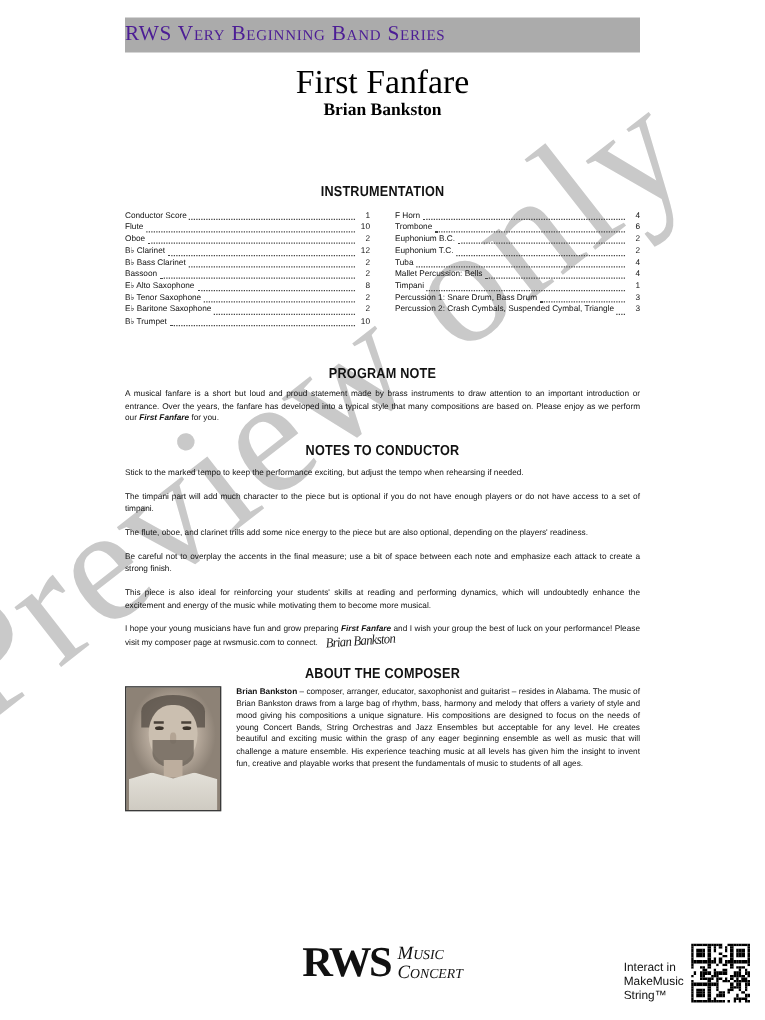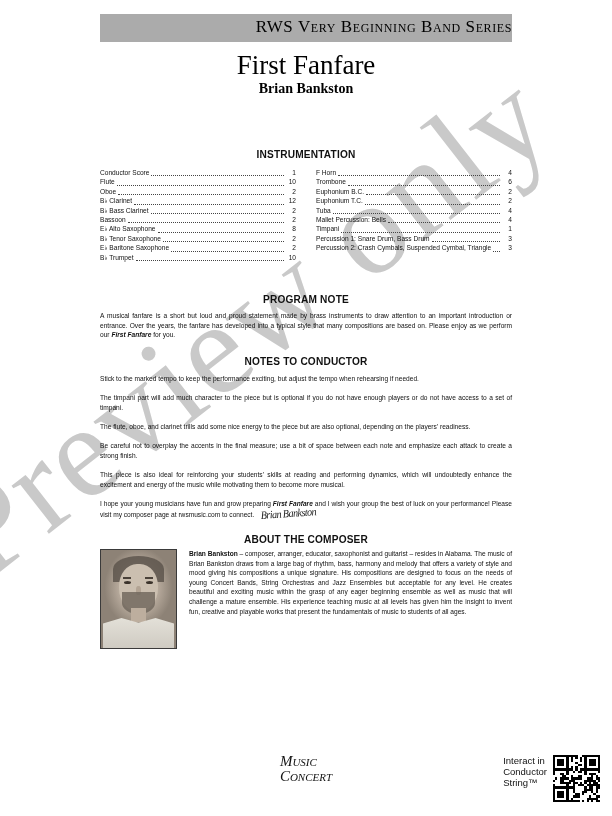--- a/index.html
+++ b/index.html
@@ -39,26 +39,26 @@
   .series-band{
     position:absolute;
     left:100px;top:14px;
     width:412px;height:28px;
     background:#ababab;
     z-index:2;
   }
   .series-band .series-text{
     position:absolute;
     left:0;right:0;top:3px;
-    text-align:right;
+    text-align:left;
     font-family:"Liberation Serif", serif;
     font-size:17px;
     font-variant:small-caps;
     letter-spacing:0.6px;
-    color:#000000;
+    color:#4c1d95;
     white-space:nowrap;
   }
 
   .title{
     position:absolute;left:0;right:0;top:50px;
     text-align:center;
     font-family:"Liberation Serif", serif;
     font-size:27px;
     color:#000;
     z-index:6;
@@ -224,21 +224,21 @@
     font-variant:small-caps;
     line-height:15px;
     text-align:left;
     color:#111;
     font-style:italic;
   }
 
   .mmc{
     position:absolute;
     right:12px;top:755px;
-    display:flex;align-items:flex-start;gap:6px;
+    display:flex;align-items:flex-end;gap:6px;
     z-index:6;
   }
   .mmc-text{
     font-size:9.5px;
     line-height:11px;
     font-weight:500;
     color:#111;
     text-align:left;
   }
   .qr{
@@ -403,31 +403,32 @@
       <div class="neck"></div>
       <div class="shirt"></div>
     </div>
     <div class="bio-text">
       <span class="bold">Brian Bankston</span><span> – composer, arranger, educator, saxophonist and guitarist – resides in Alabama. The music of Brian Bankston draws from a large bag of rhythm, bass, harmony and melody that offers a variety of style and mood giving his compositions a unique signature. His compositions are designed to focus on the needs of young Concert Bands, String Orchestras and Jazz Ensembles but acceptable for any level. He creates beautiful and exciting music within the grasp of any eager beginning ensemble as well as music that will challenge a mature ensemble. His experience teaching music at all levels has given him the insight to invent fun, creative and playable works that present the fundamentals of music to students of all ages.</span>
     </div>
   </div>
 
   <div class="logo">
     <div class="logo-inner">
+      <span class="logo-rws">RWS</span>
       <span class="logo-words">
         <span style="display:block">Music</span>
         <span style="display:block">Concert</span>
       </span>
     </div>
   </div>
 
   <div class="mmc">
     <div class="mmc-text">
       <div>Interact in</div>
-      <div>Conductor</div>
+      <div>MakeMusic</div>
       <div>String™</div>
     </div>
     <div class="qr" id="qr">
         <i></i>
         <i></i>
         <i></i>
         <i></i>
         <i></i>
         <i></i>
         <i></i>

